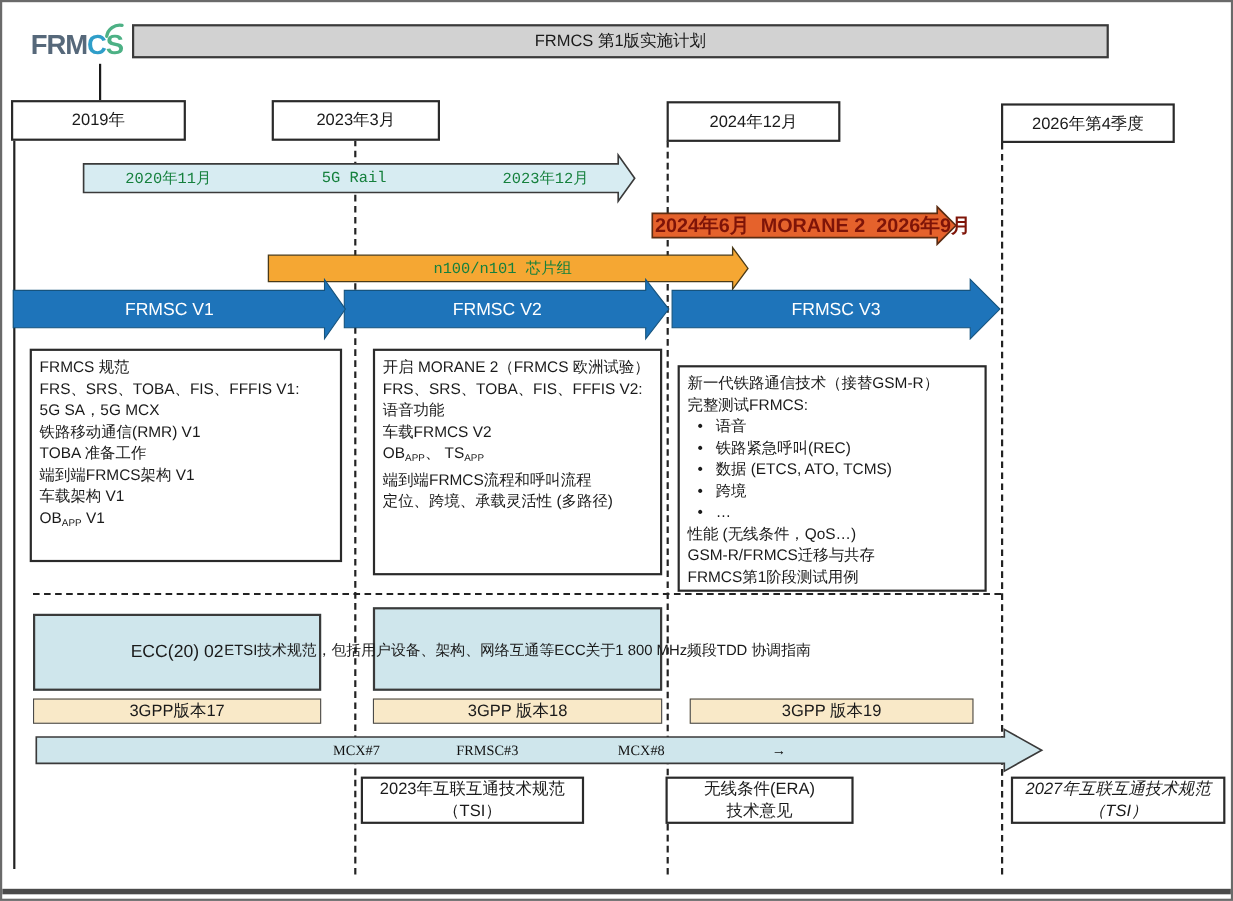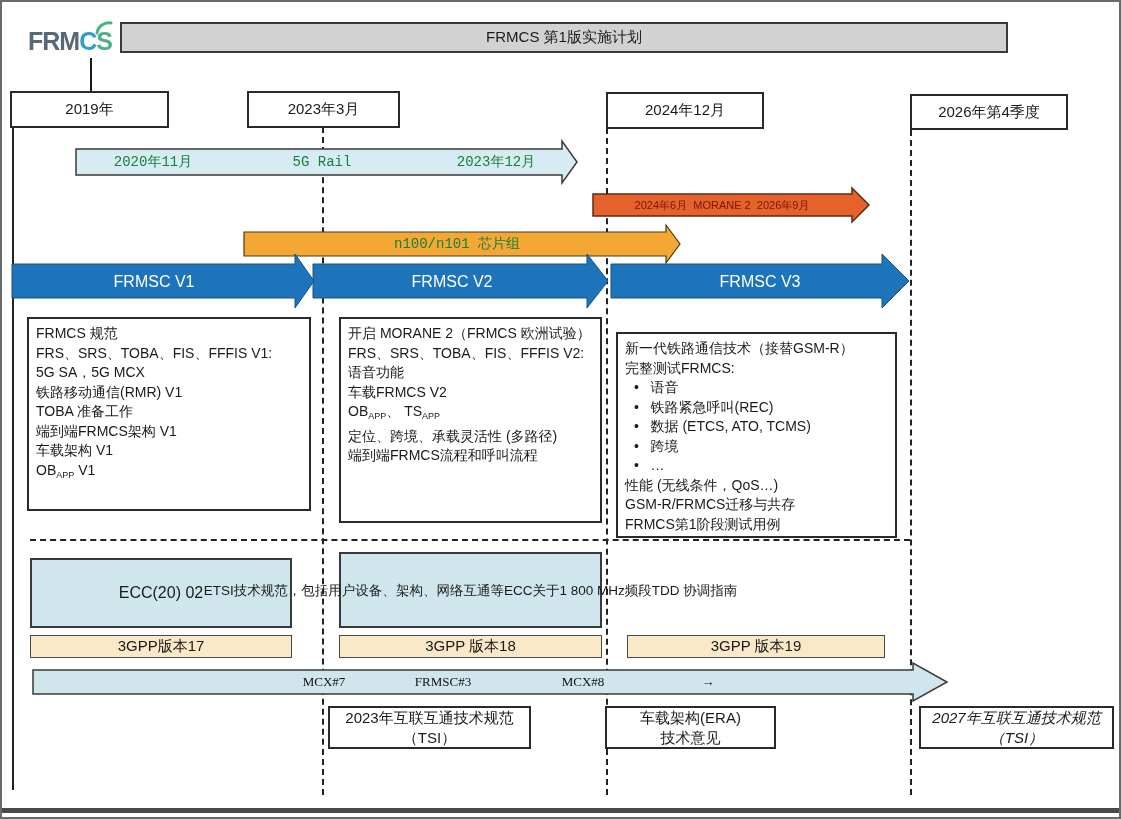--- a/index.html
+++ b/index.html
@@ -29,21 +29,21 @@
   .vdash{width:0;border-left:2px dashed #222;z-index:1;}
   .hdash{height:0;border-top:2px dashed #222;z-index:1;}
   .vsolid{width:0;border-left:2px solid #222;z-index:1;}
   
   svg.arrow{overflow:visible;z-index:2;}
   .arrow-label{
     z-index:3;transform:translate(-50%,-50%);white-space:pre;pointer-events:none;
   }
   .serif-label{font-family:Liberation Mono, monospace;font-size:14px;color:#15803d;}
   .blue-label{color:#fff;font-size:16px;}
-  .red-label{color:#7e1408;font-size:11px;font-weight:normal;}
+  .red-label{color:#7e1408;font-size:18px;font-weight:bold;margin-left:17px;}
   .small-serif{font-family:"Liberation Serif","DejaVu Serif",serif;font-size:13px;color:#111;}
   
   .detailbox{
     background:#fff;border:2px solid #2a2a2a;box-sizing:border-box;z-index:4;
     padding:5px 7px;font-size:14px;line-height:19.5px;overflow:hidden;
   }
   .detailbox .line{white-space:pre;}
   .detailbox .line.bullet{padding-left:9px;}
   .detailbox sub,.detailbox .sub{font-size:9px;vertical-align:-3px;letter-spacing:0;}
   
@@ -137,22 +137,22 @@
       <div class="line">端到端FRMCS架构 V1</div>
       <div class="line">车载架构 V1</div>
       <div class="line">OB<span class="sub">APP</span> V1</div>
     </div>
   <div class="abs detailbox" style="left:337px;top:315px;width:263px;height:206px;">
       <div class="line">开启 MORANE 2（FRMCS 欧洲试验）</div>
       <div class="line">FRS、SRS、TOBA、FIS、FFFIS V2:</div>
       <div class="line">语音功能</div>
       <div class="line">车载FRMCS V2</div>
       <div class="line">OB<span class="sub">APP</span>、 TS<span class="sub">APP</span></div>
+      <div class="line">端到端FRMCS流程和呼叫流程</div>
       <div class="line">定位、跨境、承载灵活性 (多路径)</div>
-      <div class="line">端到端FRMCS流程和呼叫流程</div>
     </div>
   <div class="abs detailbox" style="left:614px;top:330px;width:281px;height:206px;">
       <div class="line">新一代铁路通信技术（接替GSM-R）</div>
       <div class="line">完整测试FRMCS:</div>
       <div class="line bullet">•   语音</div>
       <div class="line bullet">•   铁路紧急呼叫(REC)</div>
       <div class="line bullet">•   数据 (ETCS, ATO, TCMS)</div>
       <div class="line bullet">•   跨境</div>
       <div class="line bullet">•   …</div>
       <div class="line">性能 (无线条件，QoS…)</div>
@@ -185,21 +185,21 @@
   <div class="abs arrow-label small-serif" style="left:322px;top:680px;">MCX#7</div>
   <div class="abs arrow-label small-serif" style="left:441px;top:680px;">FRMSC#3</div>
   <div class="abs arrow-label small-serif" style="left:581px;top:680px;">MCX#8</div>
   <div class="abs arrow-label small-serif" style="left:706px;top:680px;">→</div>
 
   <div class="abs notebox" style="left:326px;top:704px;width:203px;height:43px;">
       <div class="line">2023年互联互通技术规范</div>
       <div class="line">（TSI）</div>
     </div>
   <div class="abs notebox" style="left:603px;top:704px;width:171px;height:43px;">
-      <div class="line">车载架构(ERA)</div>
+      <div class="line">无线条件(ERA)</div>
       <div class="line">技术意见</div>
     </div>
   <div class="abs notebox" style="left:917px;top:704px;width:195px;height:43px;font-style:italic;">
       <div class="line">2027年互联互通技术规范</div>
       <div class="line">（TSI）</div>
     </div>
 
   <div class="abs bottombar" style="left:0;top:806px;width:1117px;height:5px;"></div>
 </div>
 

